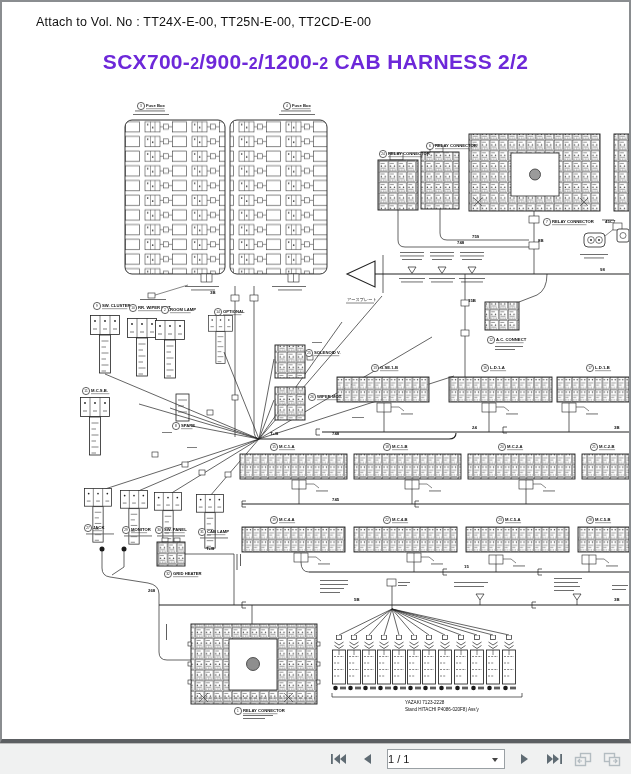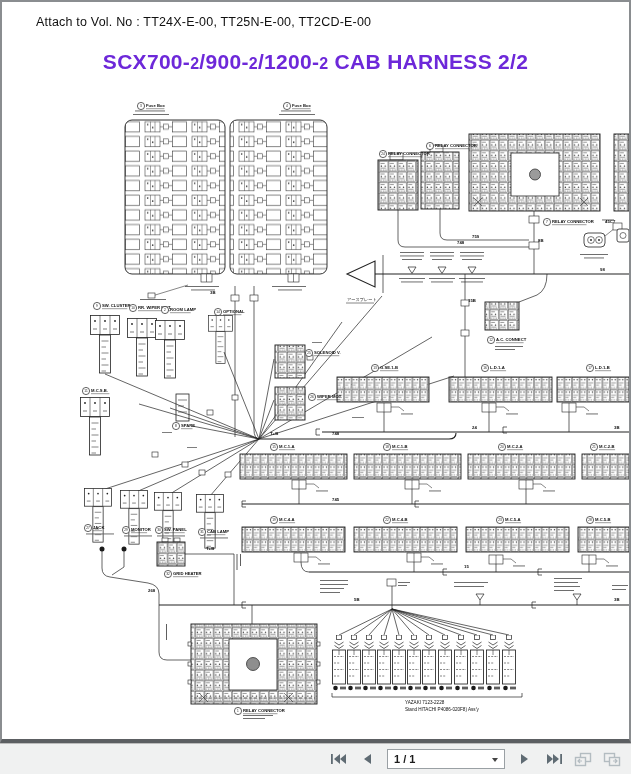--- a/index.html
+++ b/index.html
@@ -31,22 +31,22 @@
   .tagu{stroke:#222;stroke-width:.45;}
   .wl{font-size:4.3px;font-weight:bold;fill:#111;font-family:"Liberation Sans",sans-serif;}
   .ann{font-size:4.2px;fill:#111;font-family:"DejaVu Sans",sans-serif;}
   .fnote{font-size:4.6px;fill:#111;font-family:"Liberation Sans",sans-serif;}
   
   #toolbar{position:absolute;left:0;bottom:0;width:631px;height:31px;background:#f0f1f1;
            border-top:1px solid #bcbcbc;display:flex;align-items:center;justify-content:flex-end;
            gap:11px;padding-right:10px;box-sizing:border-box;}
   .tbtn{width:18px;height:16px;display:flex;align-items:center;justify-content:center;cursor:pointer;}
   .combo{width:118px;height:20px;background:#fff;border:1px solid #9aa0a4;display:flex;
-         align-items:center;font-size:11px;color:#1c1c1c;padding-left:6px;box-sizing:border-box;
-         position:relative;cursor:pointer;font-weight:bold;}
+         align-items:center;font-size:11px;color:#1c1c1c;box-sizing:border-box;
+         position:relative;cursor:pointer;}
   .combo .car{position:absolute;right:6px;top:8px;width:0;height:0;border-left:3.5px solid transparent;
          border-right:3.5px solid transparent;border-top:4.5px solid #444;}
 </style>
 </head>
 <body>
 
 <div id="app">
   <div id="page">
 
     <div class="attach">Attach to Vol. No : TT24X-E-00, TT25N-E-00, TT2CD-E-00</div>

